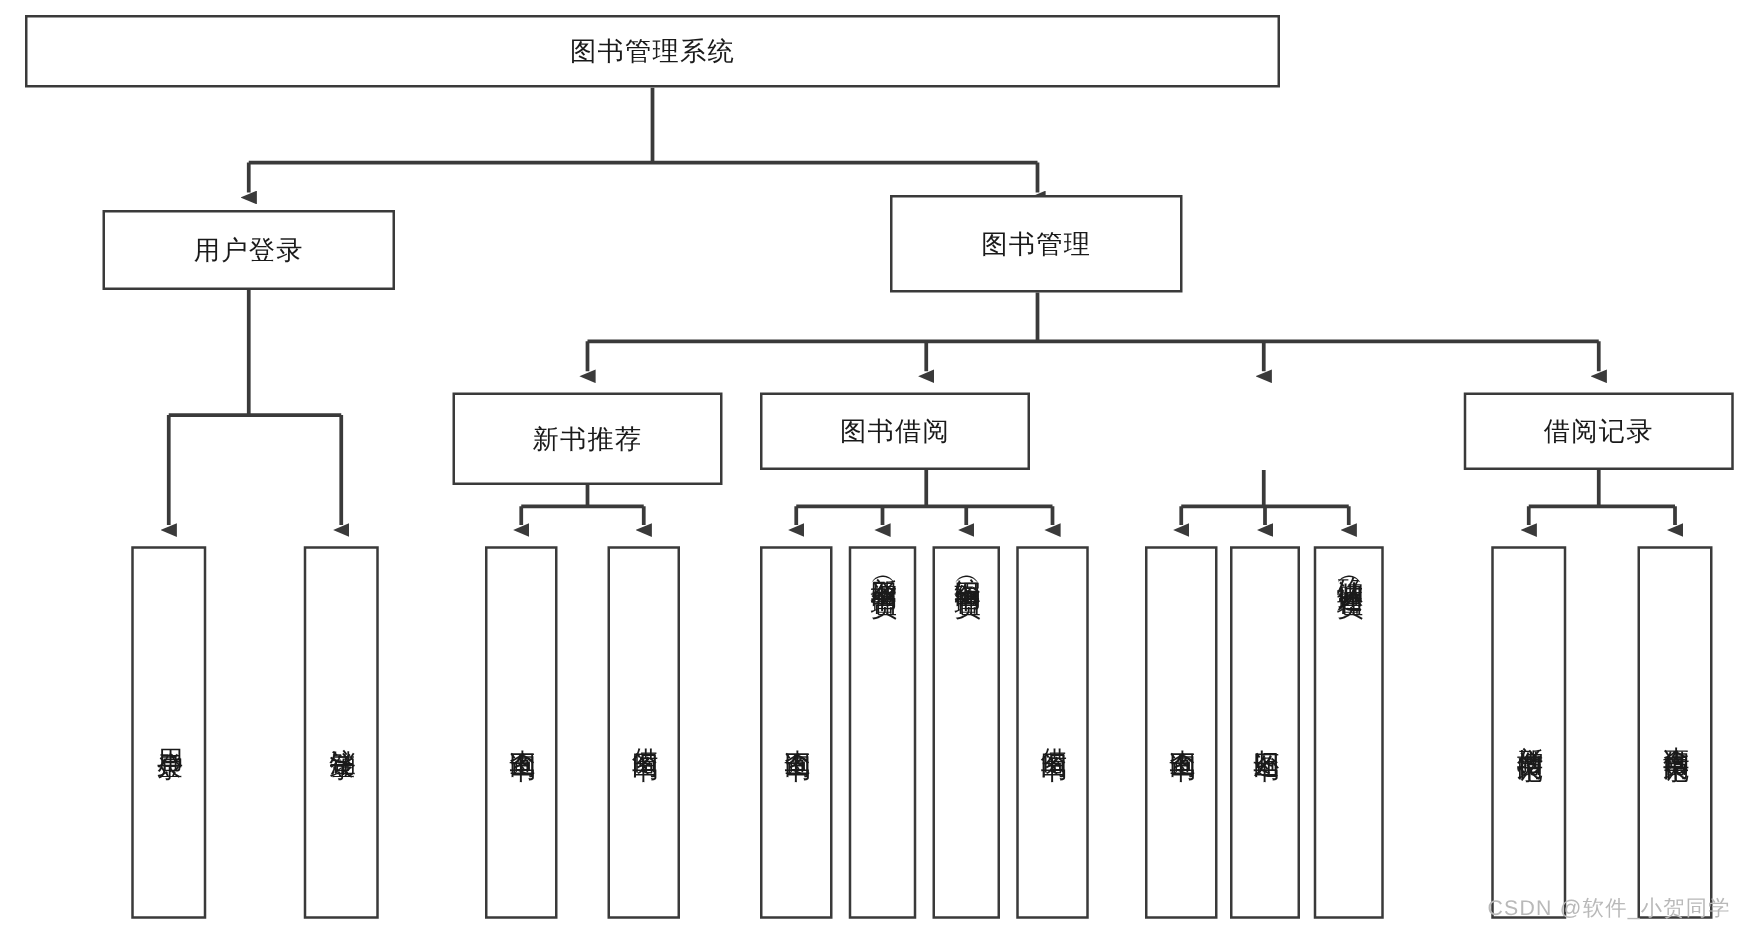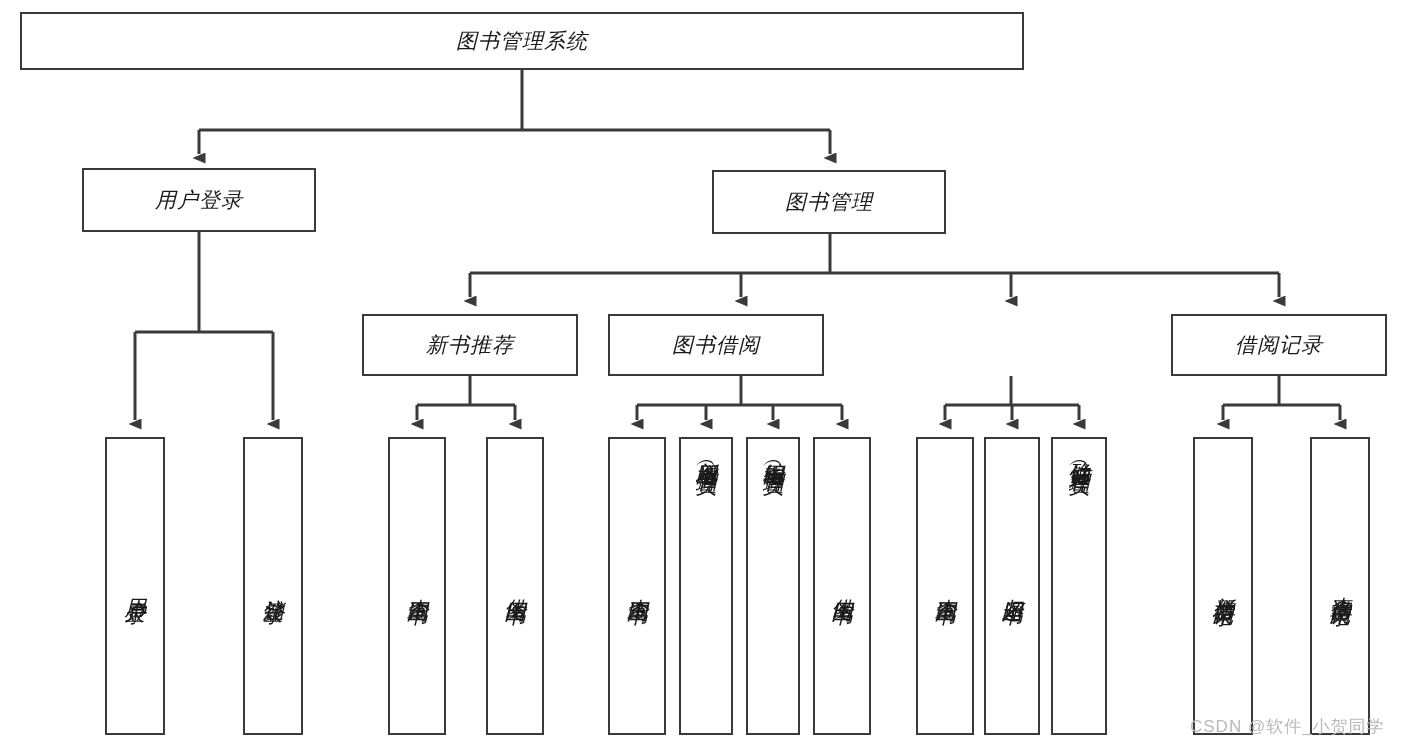--- a/index.html
+++ b/index.html
@@ -2,21 +2,21 @@
 <html><head>
 <meta charset="utf-8">
 <style>
   html,body{margin:0;padding:0;background:#ffffff;}
   body{width:1405px;height:747px;overflow:hidden;
        font-family:"Liberation Sans","DejaVu Sans",sans-serif;}
   #diagram{position:relative;width:1405px;height:747px;background:#ffffff;}
   svg#wires{position:absolute;left:0;top:0;width:1405px;height:747px;}
   .node{position:absolute;box-sizing:border-box;background:#ffffff;
         border:2px solid #fca5a5;display:flex;align-items:center;
-        justify-content:center;color:#1a1a1a;font-style:italic;}
+        justify-content:center;color:#1a1a1a;}
   .node.horiz{font-size:21px;letter-spacing:1px;}
   .node.vert{writing-mode:vertical-rl;text-orientation:upright;
              font-size:21px;letter-spacing:2px;line-height:1.05;
              padding:6px 0;justify-content:flex-start;}
   .node.vert.mid{justify-content:center;}
   .watermark{position:absolute;color:#b9b9b9;font-size:17px;
              letter-spacing:1px;white-space:nowrap;}
 </style>
 </head>
 <body>
@@ -69,23 +69,23 @@
       <path d="M1279,376 L1279,405"></path>
       <path d="M1223,405 L1340,405"></path>
       <path d="M1223,405 L1223,420" marker-end="url(#arrow)"></path>
       <path d="M1340,405 L1340,420" marker-end="url(#arrow)"></path>
     </g>
   </svg>
 
   <div class="node horiz" style="left: 20px; top: 12px; width: 1004px; height: 58px; border-color: rgb(58, 58, 58); background: rgb(255, 255, 255); color: rgb(26, 26, 26);">图书管理系统</div>
 
   <div class="node horiz" style="left: 82px; top: 168px; width: 234px; height: 64px; border-color: rgb(58, 58, 58); background: rgb(255, 255, 255); color: rgb(26, 26, 26);">用户登录</div>
-  <div class="node horiz" style="left: 712px; top: 170px; width: 234px; height: 64px; border-color: rgb(58, 58, 58); background: rgb(255, 255, 255); color: rgb(26, 26, 26);">图书管理</div>
+  <div class="node horiz" style="left: 712px; top: 156px; width: 234px; height: 78px; border-color: rgb(58, 58, 58); background: rgb(255, 255, 255); color: rgb(26, 26, 26);">图书管理</div>
 
-  <div class="node horiz" style="left: 362px; top: 314px; width: 216px; height: 62px; border-color: rgb(58, 58, 58); background: rgb(255, 255, 255); color: rgb(26, 26, 26);">新书推荐</div>
+  <div class="node horiz" style="left: 362px; top: 314px; width: 216px; height: 74px; border-color: rgb(58, 58, 58); background: rgb(255, 255, 255); color: rgb(26, 26, 26);">新书推荐</div>
   <div class="node horiz" style="left: 608px; top: 314px; width: 216px; height: 62px; border-color: rgb(58, 58, 58); background: rgb(255, 255, 255); color: rgb(26, 26, 26);">图书借阅</div>
   <div class="node horiz" style="left: 1171px; top: 314px; width: 216px; height: 62px; border-color: rgb(58, 58, 58); background: rgb(255, 255, 255); color: rgb(26, 26, 26);">借阅记录</div>
 
   <div class="node vert mid" style="left: 105px; top: 437px; width: 60px; height: 298px; border-color: rgb(58, 58, 58); background: rgb(255, 255, 255); color: rgb(26, 26, 26);">用户登录</div>
   <div class="node vert mid" style="left: 243px; top: 437px; width: 60px; height: 298px; border-color: rgb(58, 58, 58); background: rgb(255, 255, 255); color: rgb(26, 26, 26);">注销登录</div>
   <div class="node vert mid" style="left: 388px; top: 437px; width: 58px; height: 298px; border-color: rgb(58, 58, 58); background: rgb(255, 255, 255); color: rgb(26, 26, 26);">查询图书</div>
   <div class="node vert mid" style="left: 486px; top: 437px; width: 58px; height: 298px; border-color: rgb(58, 58, 58); background: rgb(255, 255, 255); color: rgb(26, 26, 26);">借阅图书</div>
   <div class="node vert mid" style="left: 608px; top: 437px; width: 58px; height: 298px; border-color: rgb(58, 58, 58); background: rgb(255, 255, 255); color: rgb(26, 26, 26);">查询图书</div>
   <div class="node vert" style="left: 679px; top: 437px; width: 54px; height: 298px; border-color: rgb(58, 58, 58); background: rgb(255, 255, 255); color: rgb(26, 26, 26);">新增图书（管理员）</div>
   <div class="node vert" style="left: 746px; top: 437px; width: 54px; height: 298px; border-color: rgb(58, 58, 58); background: rgb(255, 255, 255); color: rgb(26, 26, 26);">编辑图书（管理员）</div>

